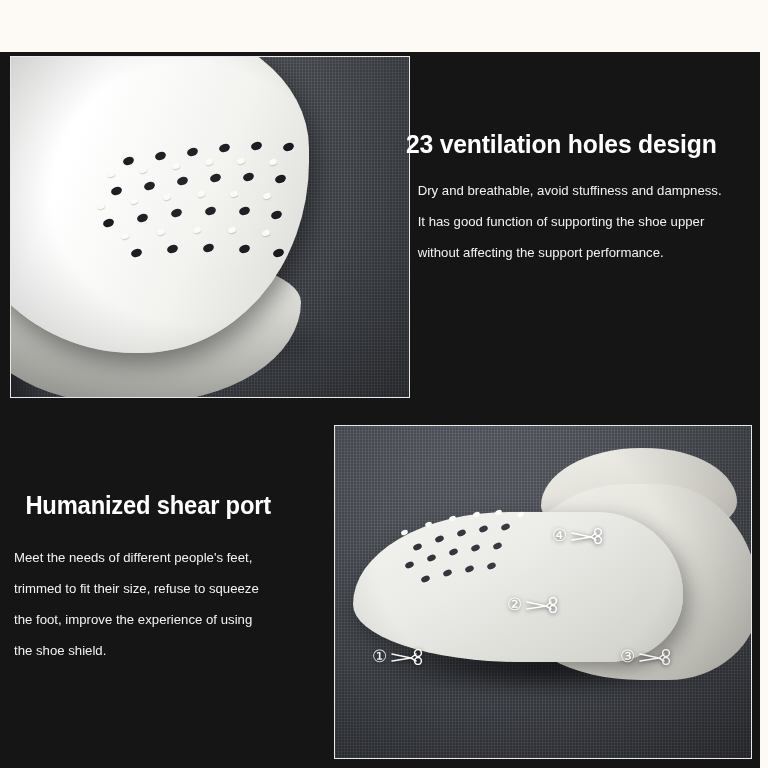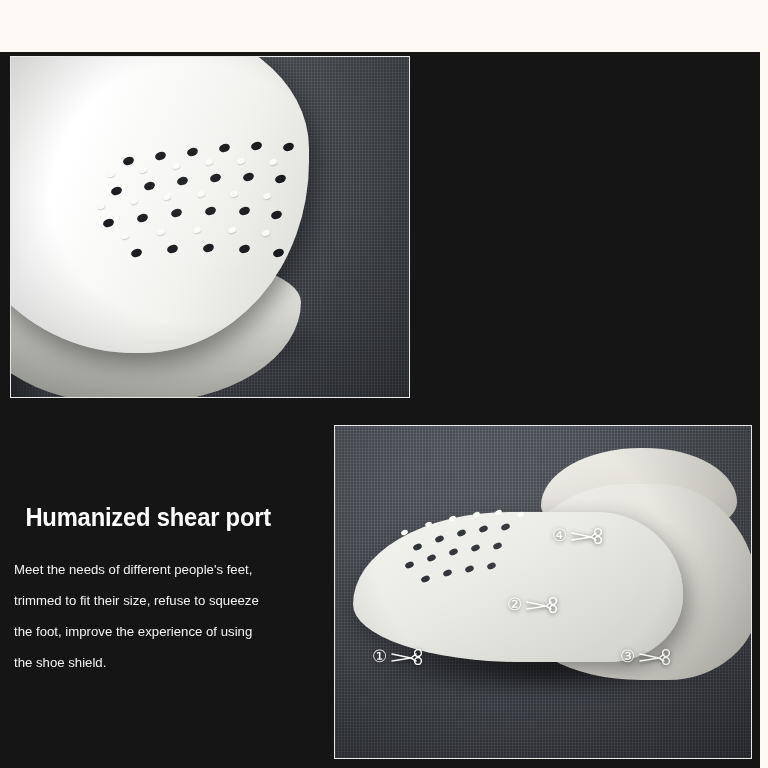--- a/index.html
+++ b/index.html
@@ -172,21 +172,20 @@
   
   #feature-holes {
     position:absolute;
     left:406px; top:78px;
     width:350px;
   }
   #feature-shear {
     position:absolute;
     left:14px; top:440px;
     width:314px;
-    margin-top:12px;
   }
   .f-heading {
     color:#ffffff;
     font-size:26px;
     font-weight:bold;
     letter-spacing:-0.2px;
     transform:scaleX(0.95);
     transform-origin:left center;
     white-space:nowrap;
     line-height:1.1;
@@ -340,20 +339,28 @@
           <path d="M1 5 L20 9 M1 12 L20 9" stroke="#ffffff" stroke-width="1.6" fill="none" stroke-linecap="round"></path>
           <circle cx="27" cy="4" r="3.4" stroke="#ffffff" stroke-width="1.5" fill="none"></circle>
           <circle cx="27" cy="12" r="3.4" stroke="#ffffff" stroke-width="1.5" fill="none"></circle>
           <path d="M20 9 L25 5 M20 9 L25 12" stroke="#ffffff" stroke-width="1.5" fill="none" stroke-linecap="round"></path>
         </svg>
       </div>
 
       <div class="vignette"></div>
     </div>
 
+    <div id="feature-holes">
+      <div class="f-heading">23 ventilation holes design</div>
+      <div class="f-body">
+        <span class="ln">Dry and breathable, avoid stuffiness and dampness.</span>
+        <span class="ln">It has good function of supporting the shoe upper</span>
+        <span class="ln">without affecting the support performance.</span>
+      </div>
+    </div>
 
     <div id="feature-shear">
       <div class="f-heading">Humanized shear port</div>
       <div class="f-body">
         <span class="ln">Meet the needs of different people's feet,</span>
         <span class="ln">trimmed to fit their size, refuse to squeeze</span>
         <span class="ln">the foot, improve the experience of using</span>
         <span class="ln">the shoe shield.</span>
       </div>
     </div>

